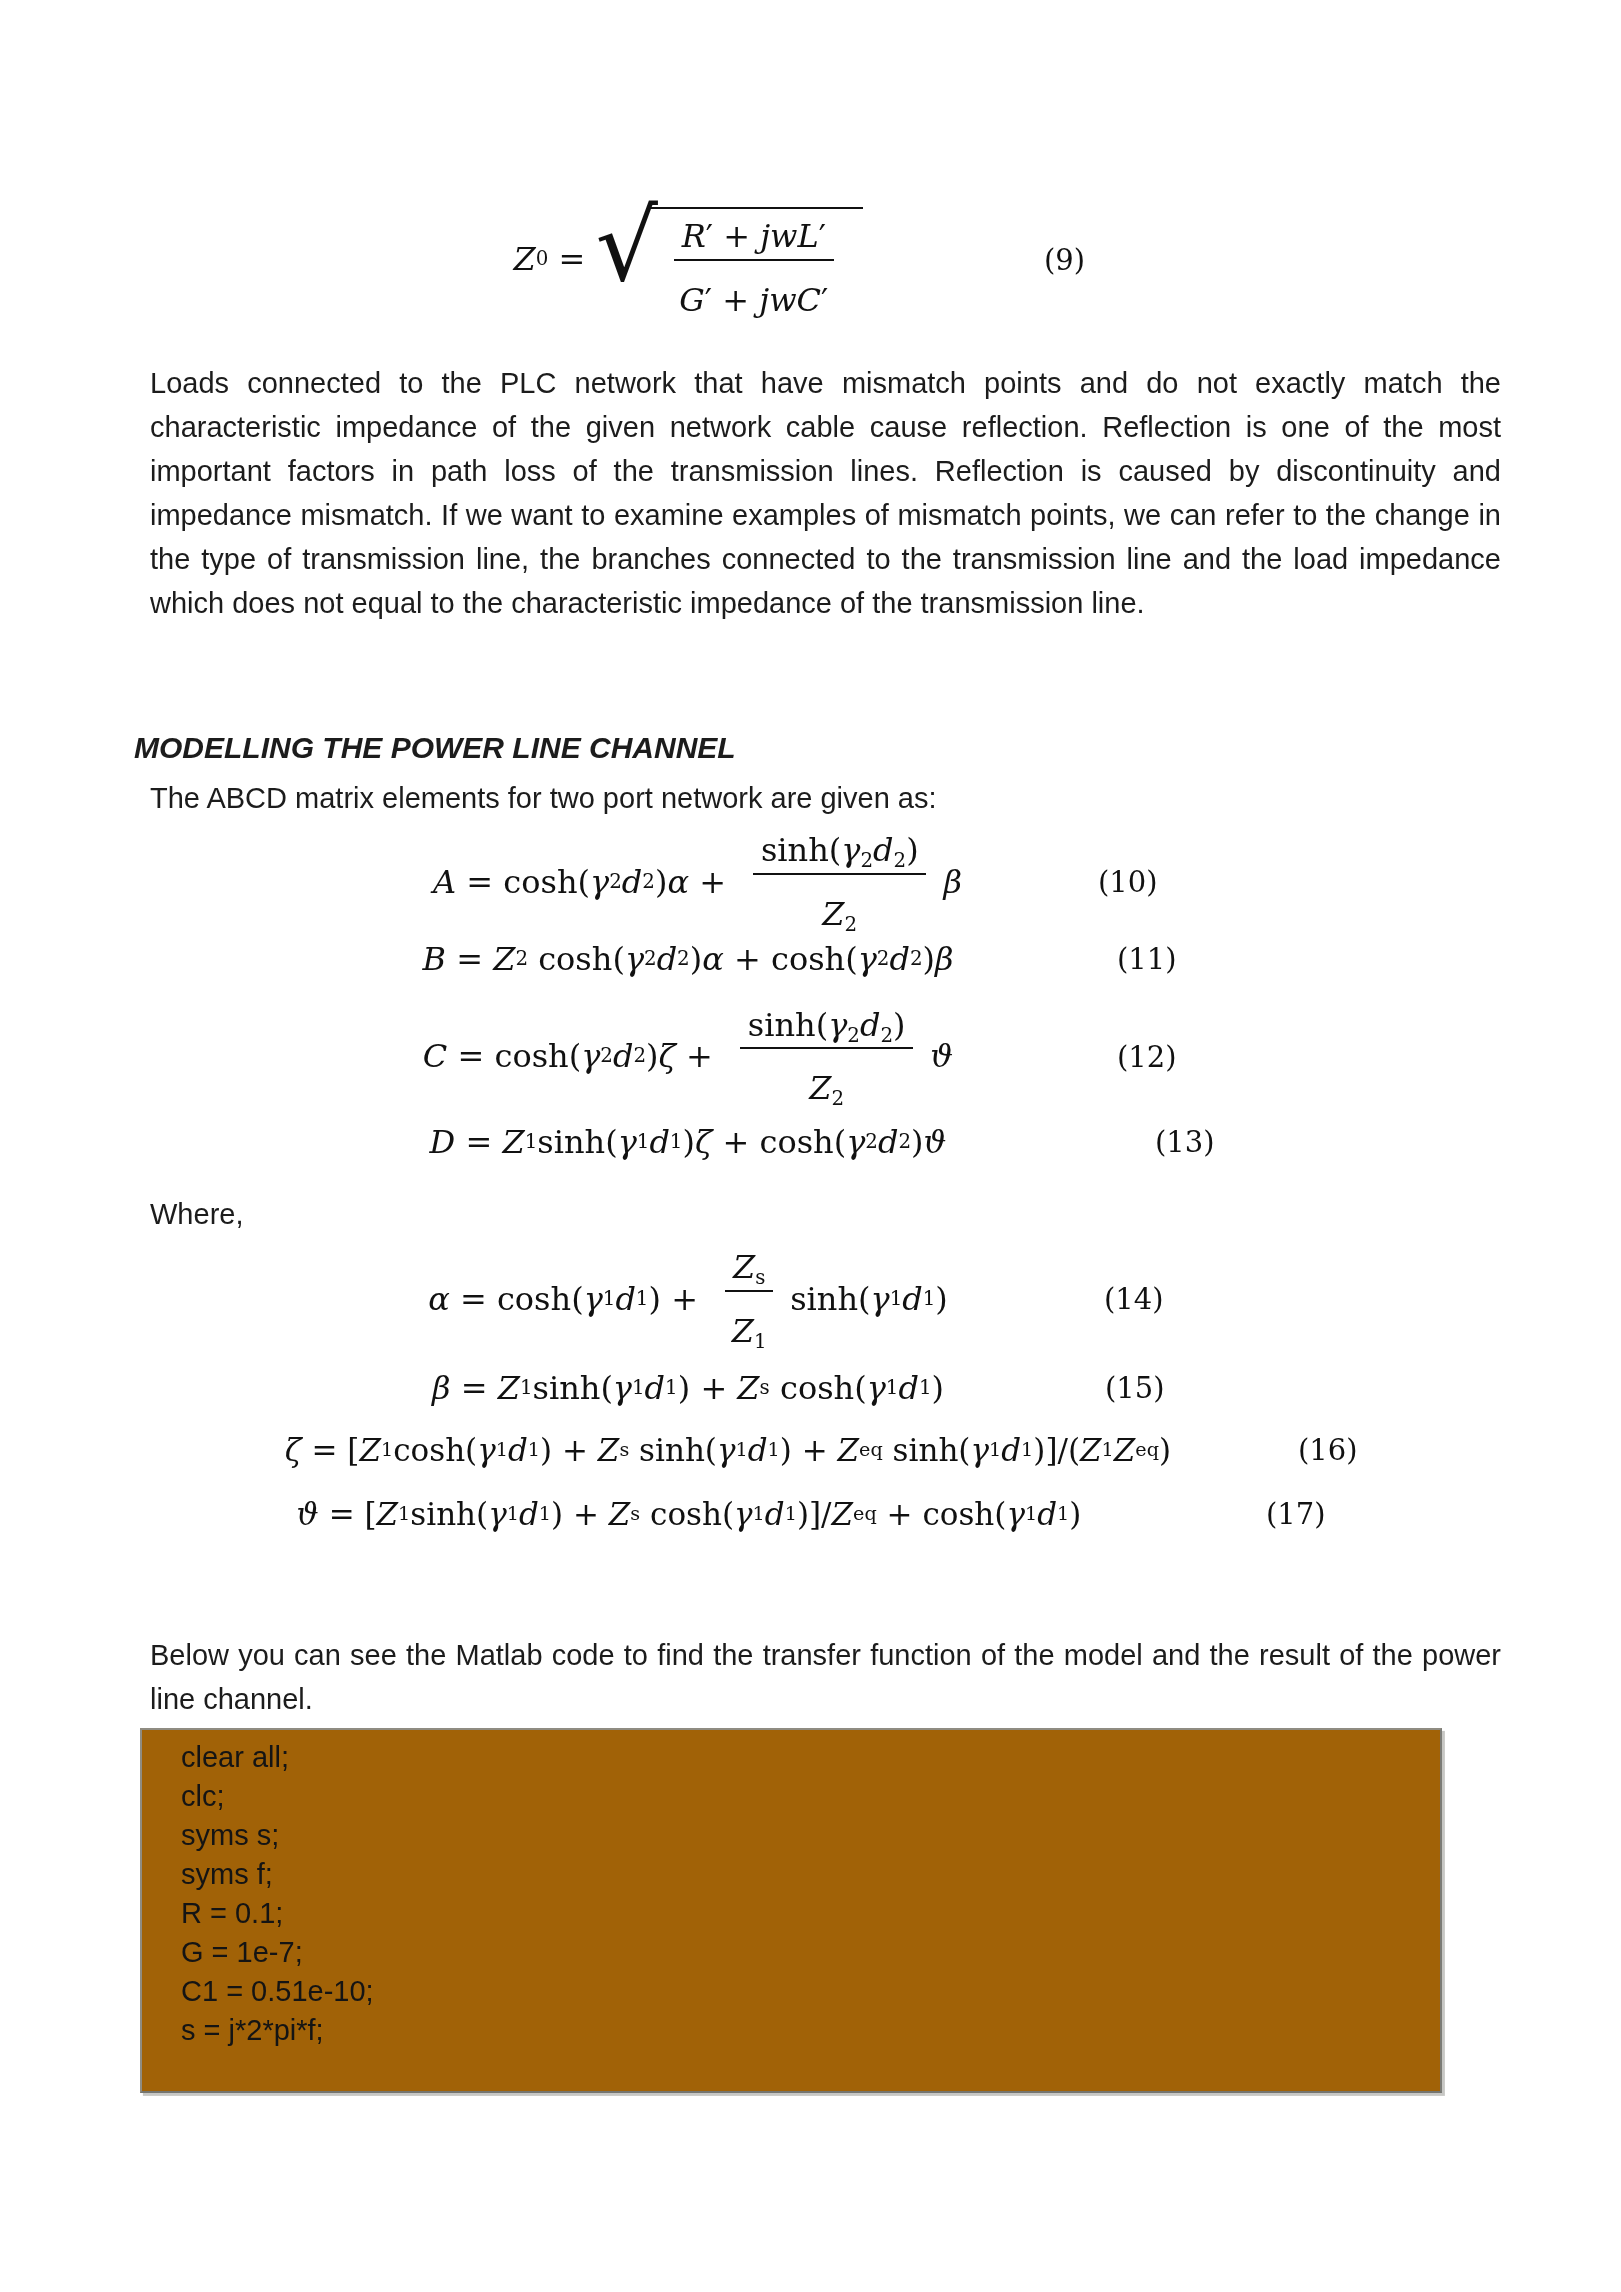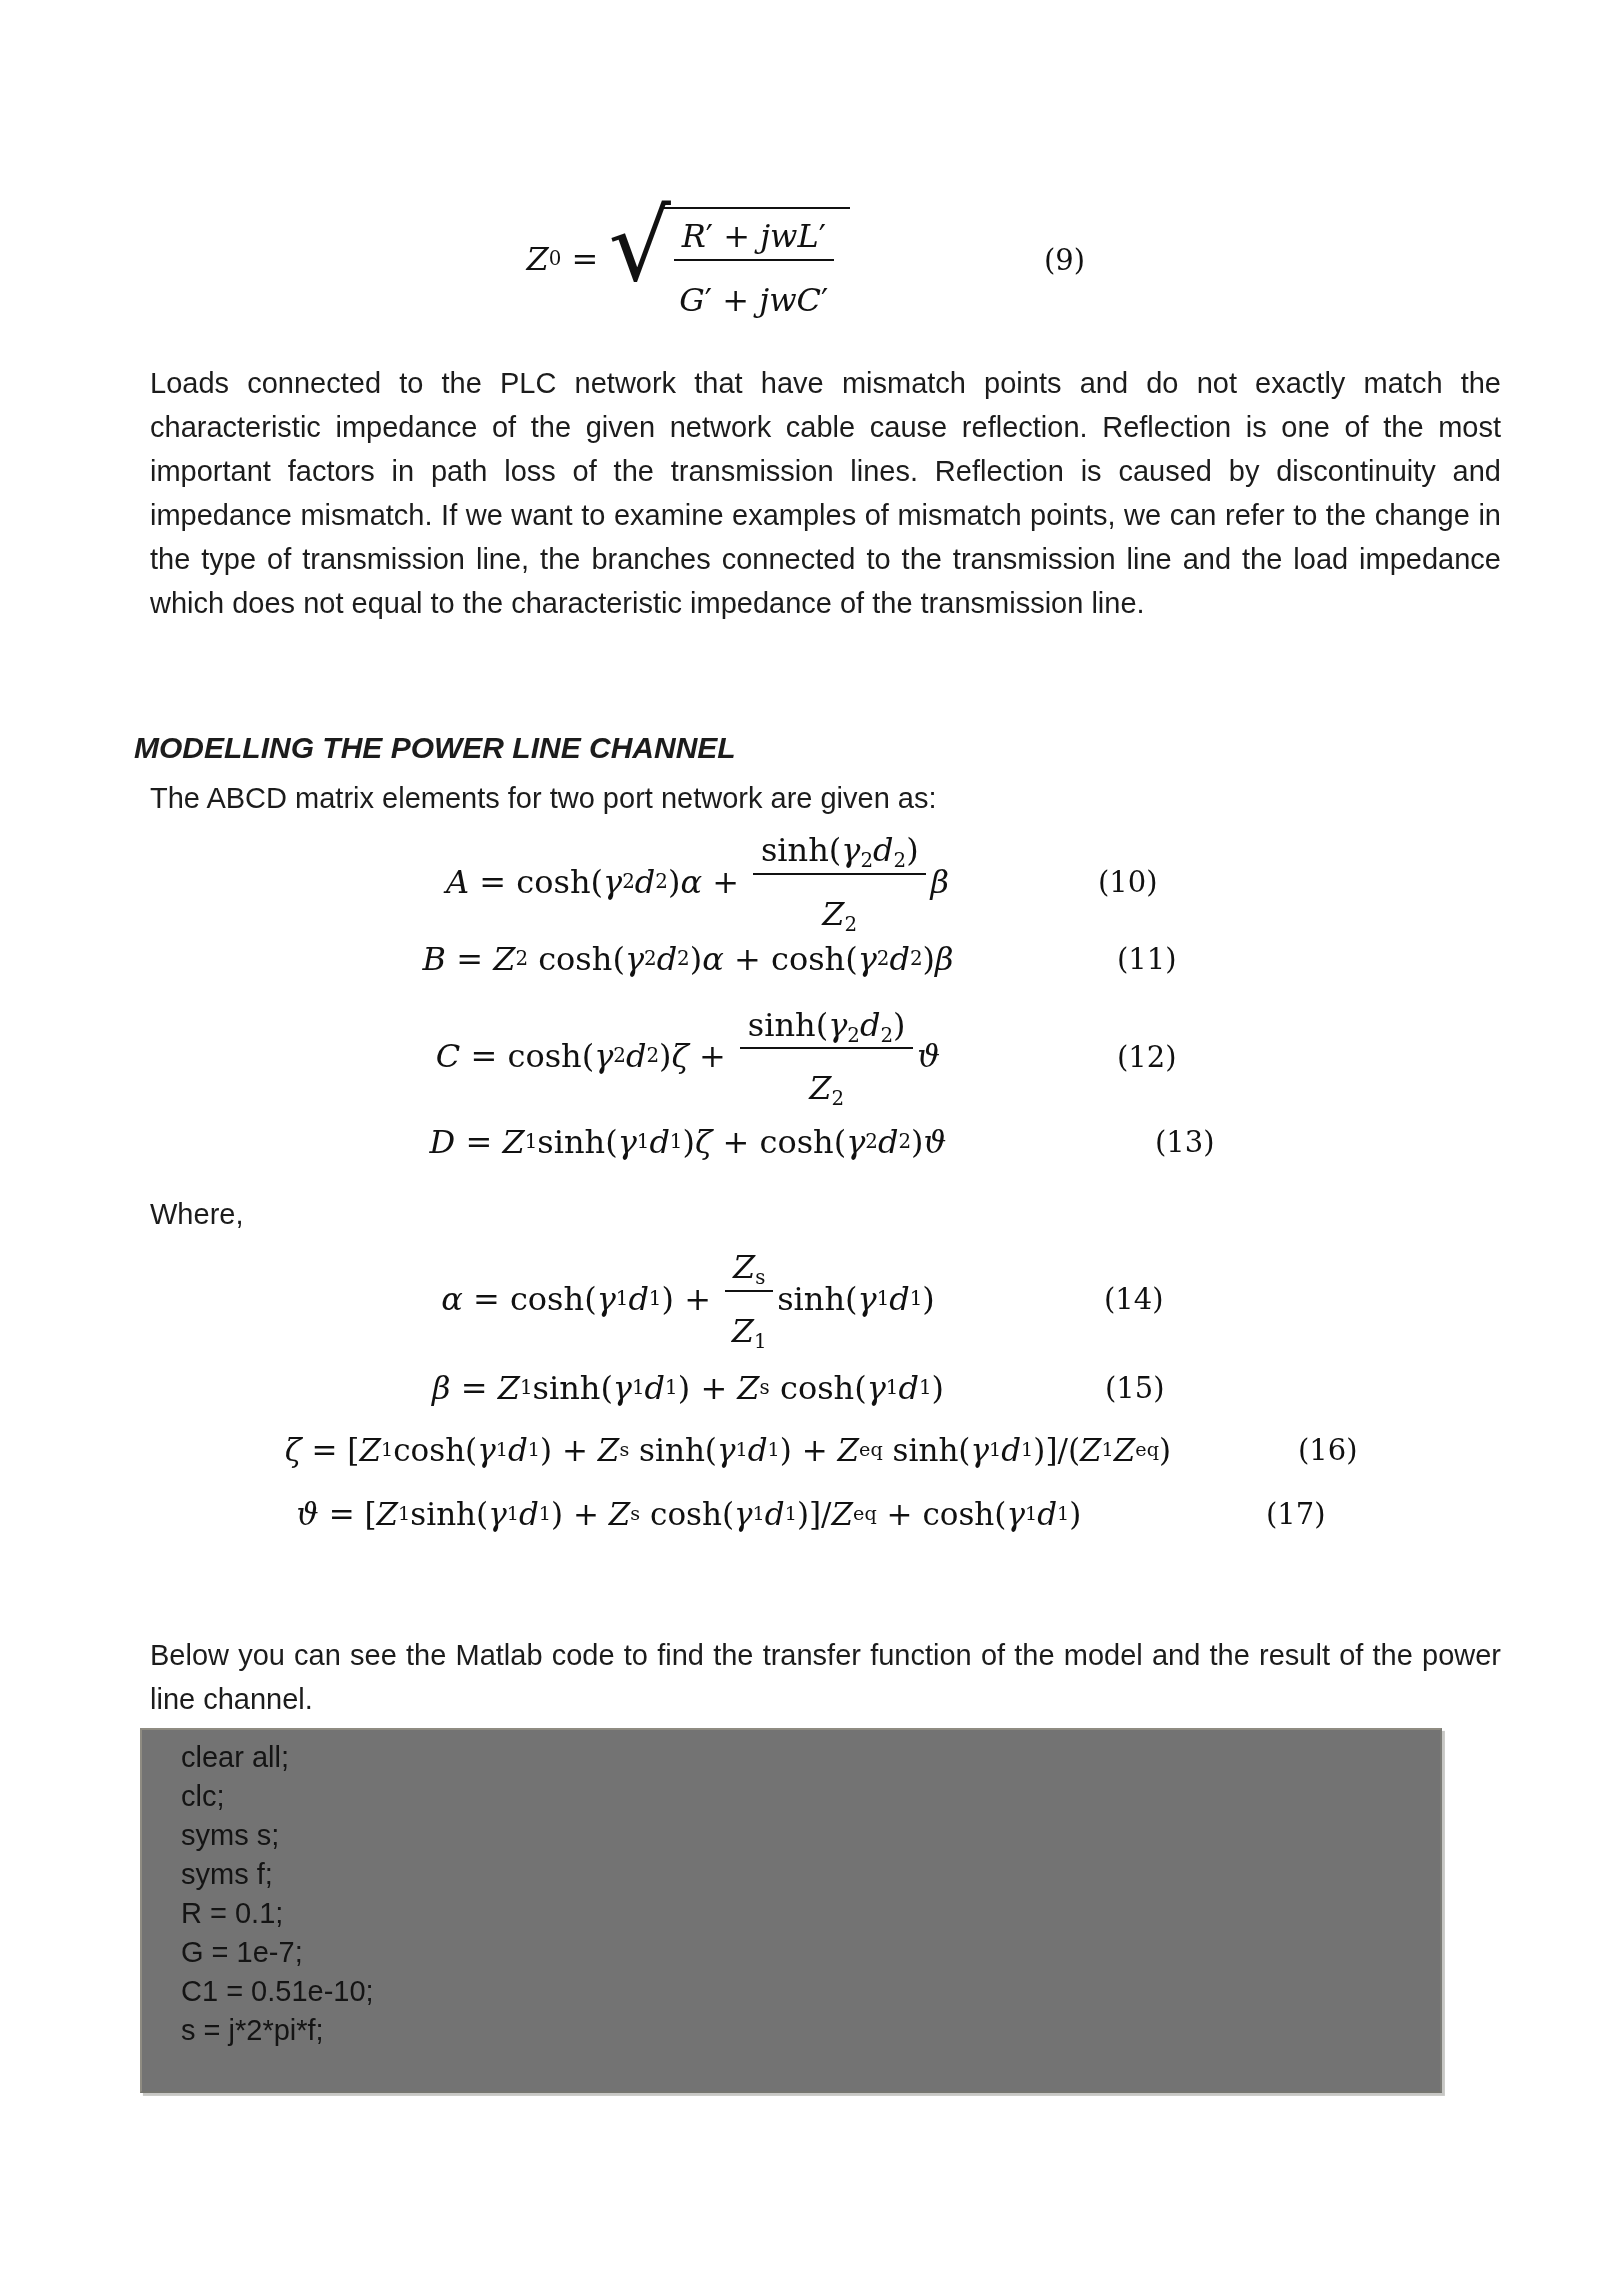--- a/index.html
+++ b/index.html
@@ -52,21 +52,21 @@
     font-style:normal;
   }
   .mi{font-style:italic;white-space:pre;}
   .mr{font-style:normal;white-space:pre;}
   sub.msub{font-size:0.62em;font-style:normal;line-height:0;vertical-align:-0.28em;}
   .mfrac{
     display:inline-flex;
     flex-direction:column;
     align-items:center;
     vertical-align:middle;
-    margin:0 4px;
+    margin:0 17px;
   }
   .mnum{display:block;border-bottom:2.9px solid currentColor;padding:0 7.8px 3.9px;}
   .mden{display:block;padding-top:20px;}
   .msqrt{display:inline-flex;align-items:flex-start;}
   .mrad{font-size:98px;line-height:0.95;font-style:normal;margin-right:-6.9px;}
   .mroot{border-top:2.9px solid currentColor;margin-top:6.9px;padding:7.8px 11.8px 0 5.9px;}
   
   .eq9 {top:188px; width:1108px;height:143px;}
   .eq9  .eq-num{left:910px;}
   .eq10{top:823px; width:1127px;height:118px;}
@@ -343,21 +343,21 @@
         <sub class="msub">1</sub>
         <span class="mi">d</span>
         <sub class="msub">1</sub>
         <span class="mr">)</span>
       </span>
     <span class="eq-num">(17)</span>
   </div>
 
   <p class="body-text justify p2">Below you can see the Matlab code to find the transfer function of the model and the result of the power line channel.</p>
 
-  <div class="code-box" style="background-color: #737373;">
+  <div class="code-box" style="background-color: #a16207;">
       <div class="code-line">clear all;</div>
       <div class="code-line">clc;</div>
       <div class="code-line">syms s;</div>
       <div class="code-line">syms f;</div>
       <div class="code-line">R = 0.1;</div>
       <div class="code-line">G = 1e-7;</div>
       <div class="code-line">C1 = 0.51e-10;</div>
       <div class="code-line">s = j*2*pi*f;</div>
     </div>
 

